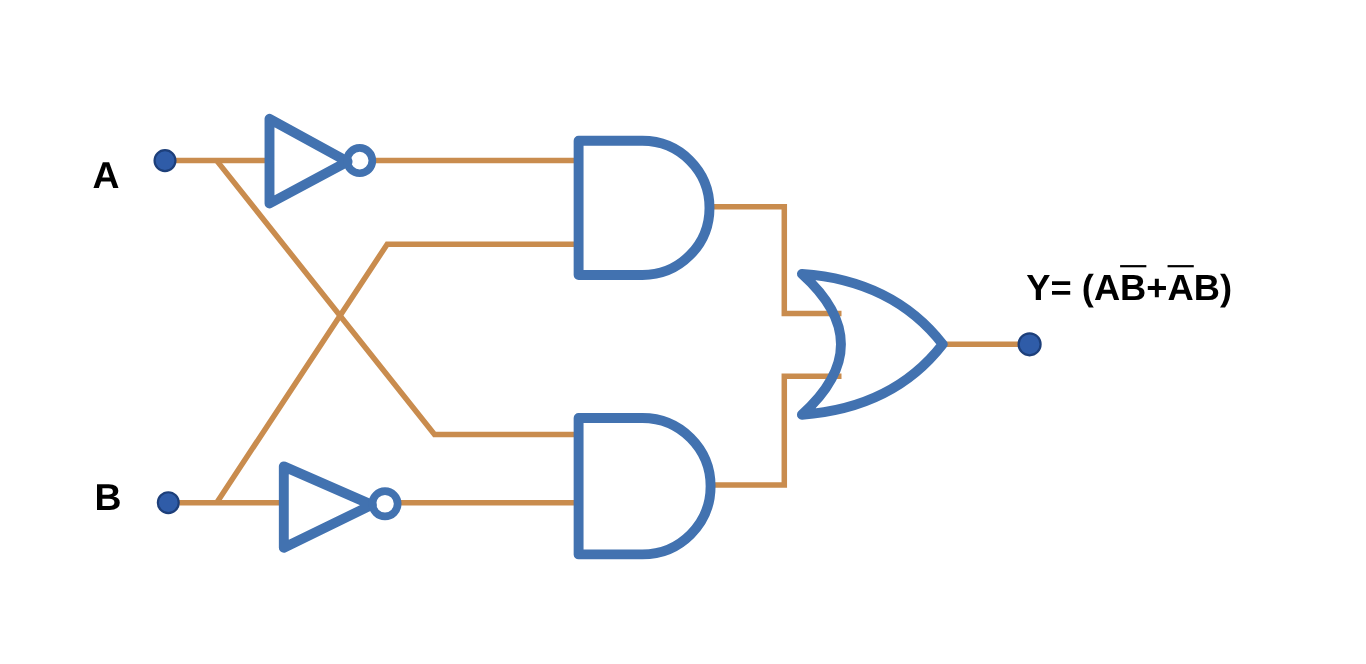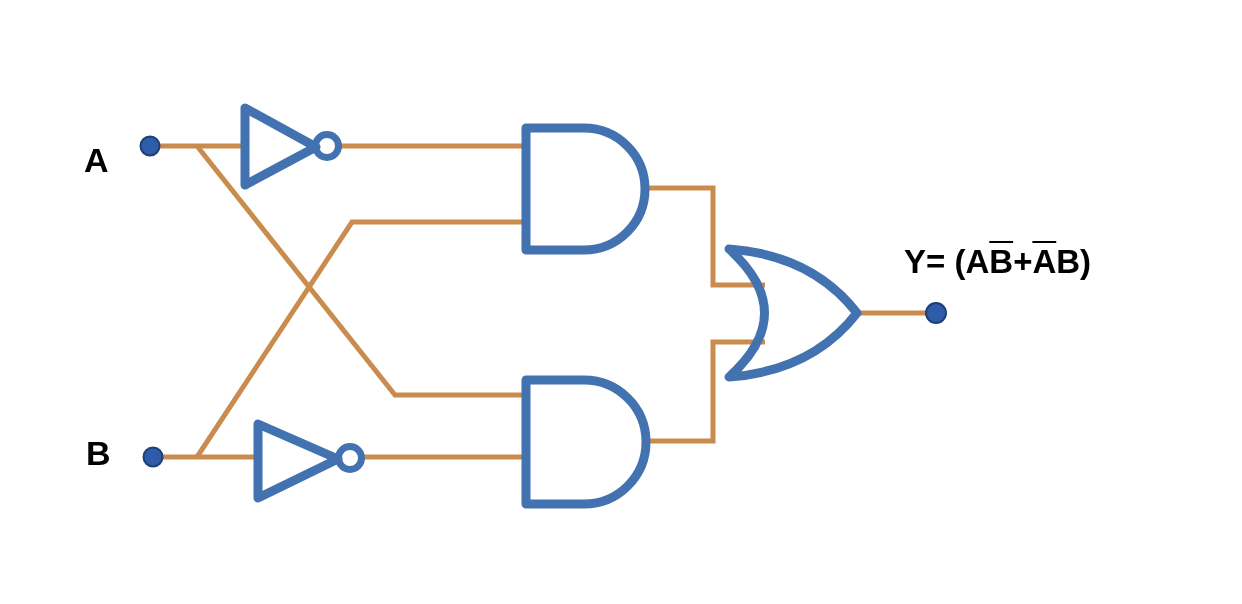--- a/index.html
+++ b/index.html
@@ -52,21 +52,21 @@
     font-weight: bold;
     font-size: 34px;
     color: #000000;
     line-height: 1;
     white-space: nowrap;
   }
   #label-a { left: 84px;  top: 143px; }
   #label-b { left: 86px;  top: 436px; }
   #output-expression {
     position: absolute;
-    left: 904px;
+    left: 933px;
     top: 243px;
     font-family: "Liberation Sans", sans-serif;
     font-weight: bold;
     font-size: 33px;
     color: #000000;
     white-space: nowrap;
     line-height: 1.15;
   }
   .ovl {
     text-decoration: overline;

